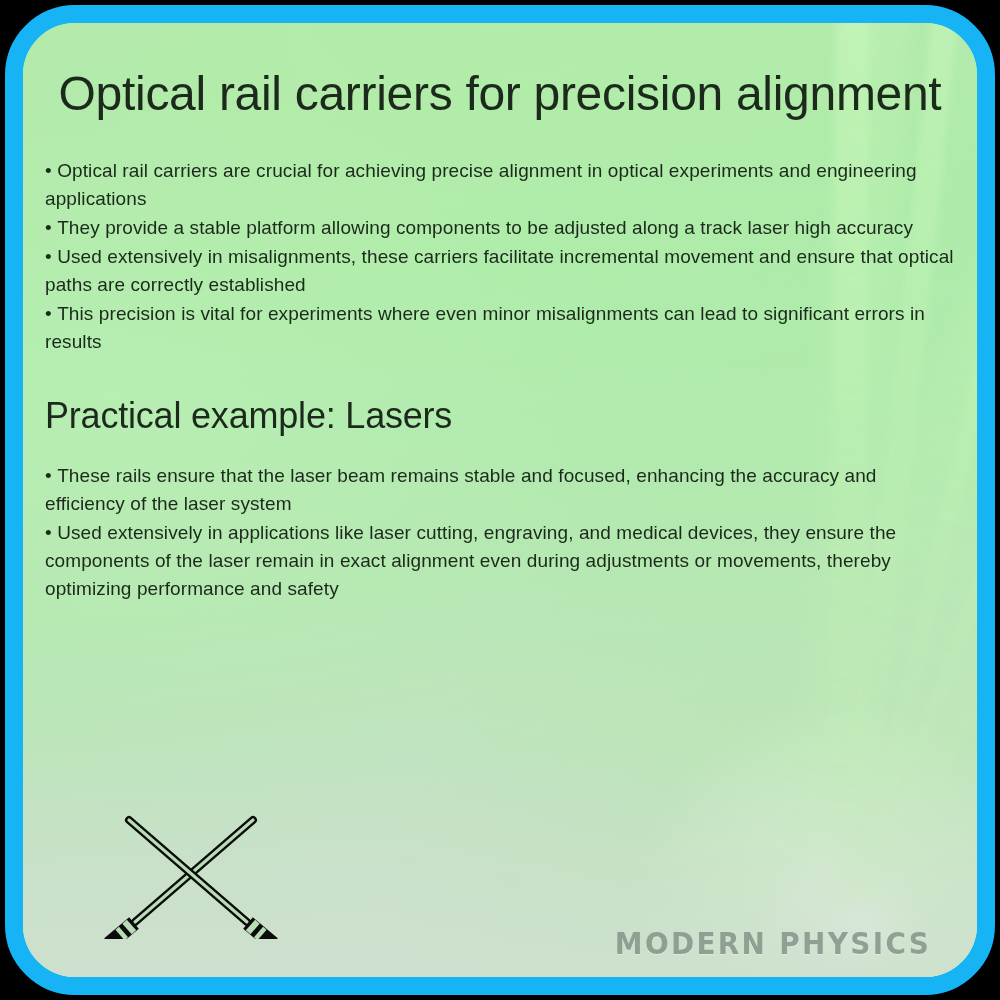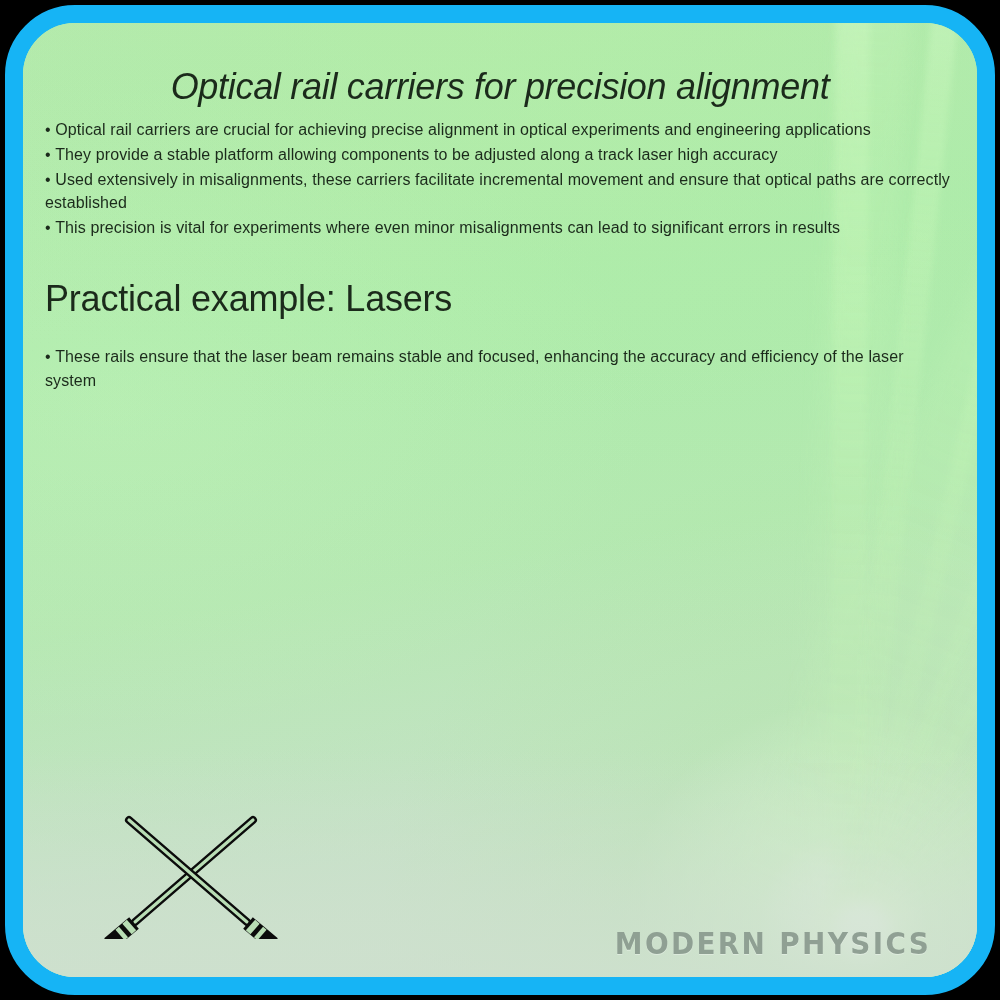--- a/index.html
+++ b/index.html
@@ -78,35 +78,34 @@
 
   
   #content {
     position: absolute;
     inset: 0;
     padding: 30px 22px 0 22px;
   }
 
   .slide-title {
     text-align: center;
-    font-size: 36px;
+    font-size: 48px;
     font-weight: 400;
     color: #1b2a1b;
     letter-spacing: -0.3px;
     line-height: 1.12;
-    margin: 14px 0 11px 0;
-    font-style: italic;
+    margin: 14px 0 36px 0;
   }
 
   .bullet-list {
     margin: 0; padding: 0;
     list-style: none;
   }
   .bullet-list li {
-    font-size: 16px;
+    font-size: 19px;
     font-weight: 400;
     color: #1b2a1b;
     line-height: 1.48;
     letter-spacing: 0.1px;
     margin: 0 0 1px 0;
     text-indent: 0;
   }
   .bullet-list li::before {
     content: "\2022\00a0";
   }
@@ -183,20 +182,21 @@
         <li>Optical rail carriers are crucial for achieving precise alignment in optical experiments and engineering applications</li>
         <li>They provide a stable platform allowing components to be adjusted along a track laser high accuracy</li>
         <li>Used extensively in misalignments, these carriers facilitate incremental movement and ensure that optical paths are correctly established</li>
         <li>This precision is vital for experiments where even minor misalignments can lead to significant errors in results</li>
       </ul>
 
       <h2 class="section-title">Practical example: Lasers</h2>
 
       <ul class="bullet-list">
         <li>These rails ensure that the laser beam remains stable and focused, enhancing the accuracy and efficiency of the laser system</li>
+        <li>Used extensively in applications like laser cutting, engraving, and medical devices, they ensure the components of the laser remain in exact alignment even during adjustments or movements, thereby optimizing performance and safety</li>
       </ul>
     </div>
 
     <div id="saber-icon">
       <svg viewBox="0 0 180 130" width="180" height="130" aria-hidden="true">
         <g>
 
           <line x1="34" y1="113" x2="152" y2="11" stroke="#0b0b0b" stroke-width="8" stroke-linecap="round"></line>
           <line x1="34" y1="113" x2="152" y2="11" stroke="#b8ddb4" stroke-width="3.2" stroke-linecap="round"></line>
 

